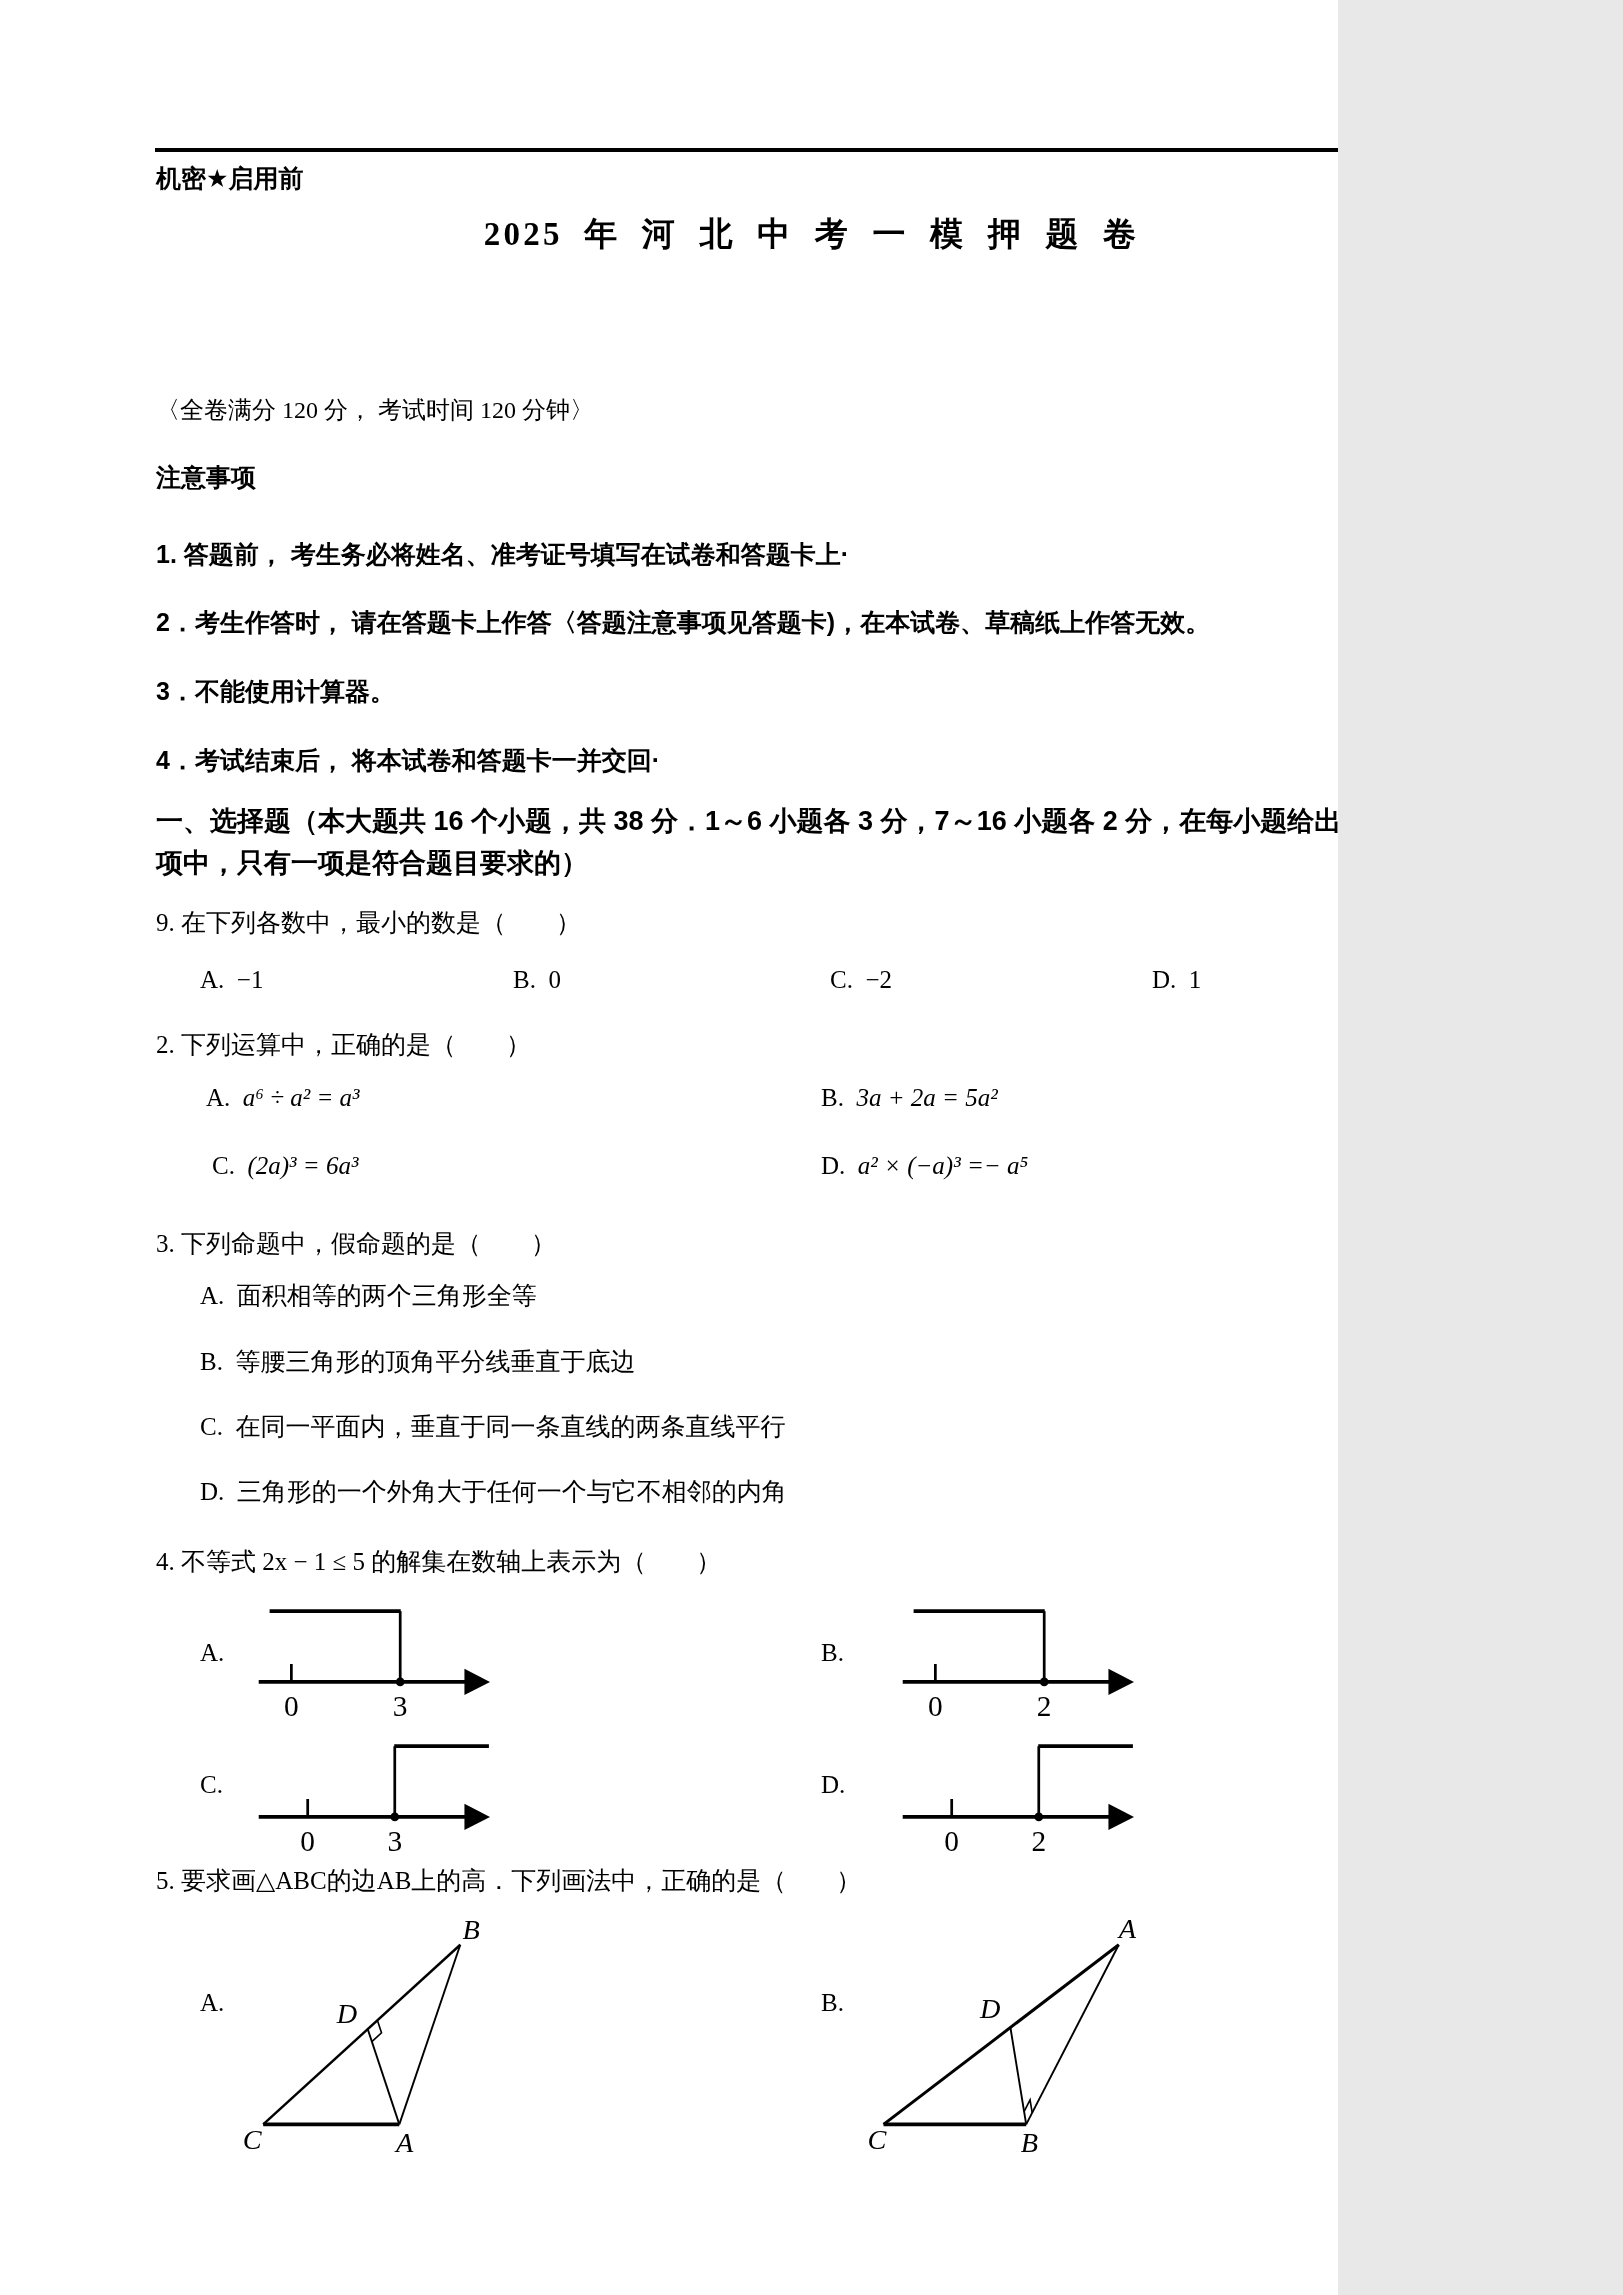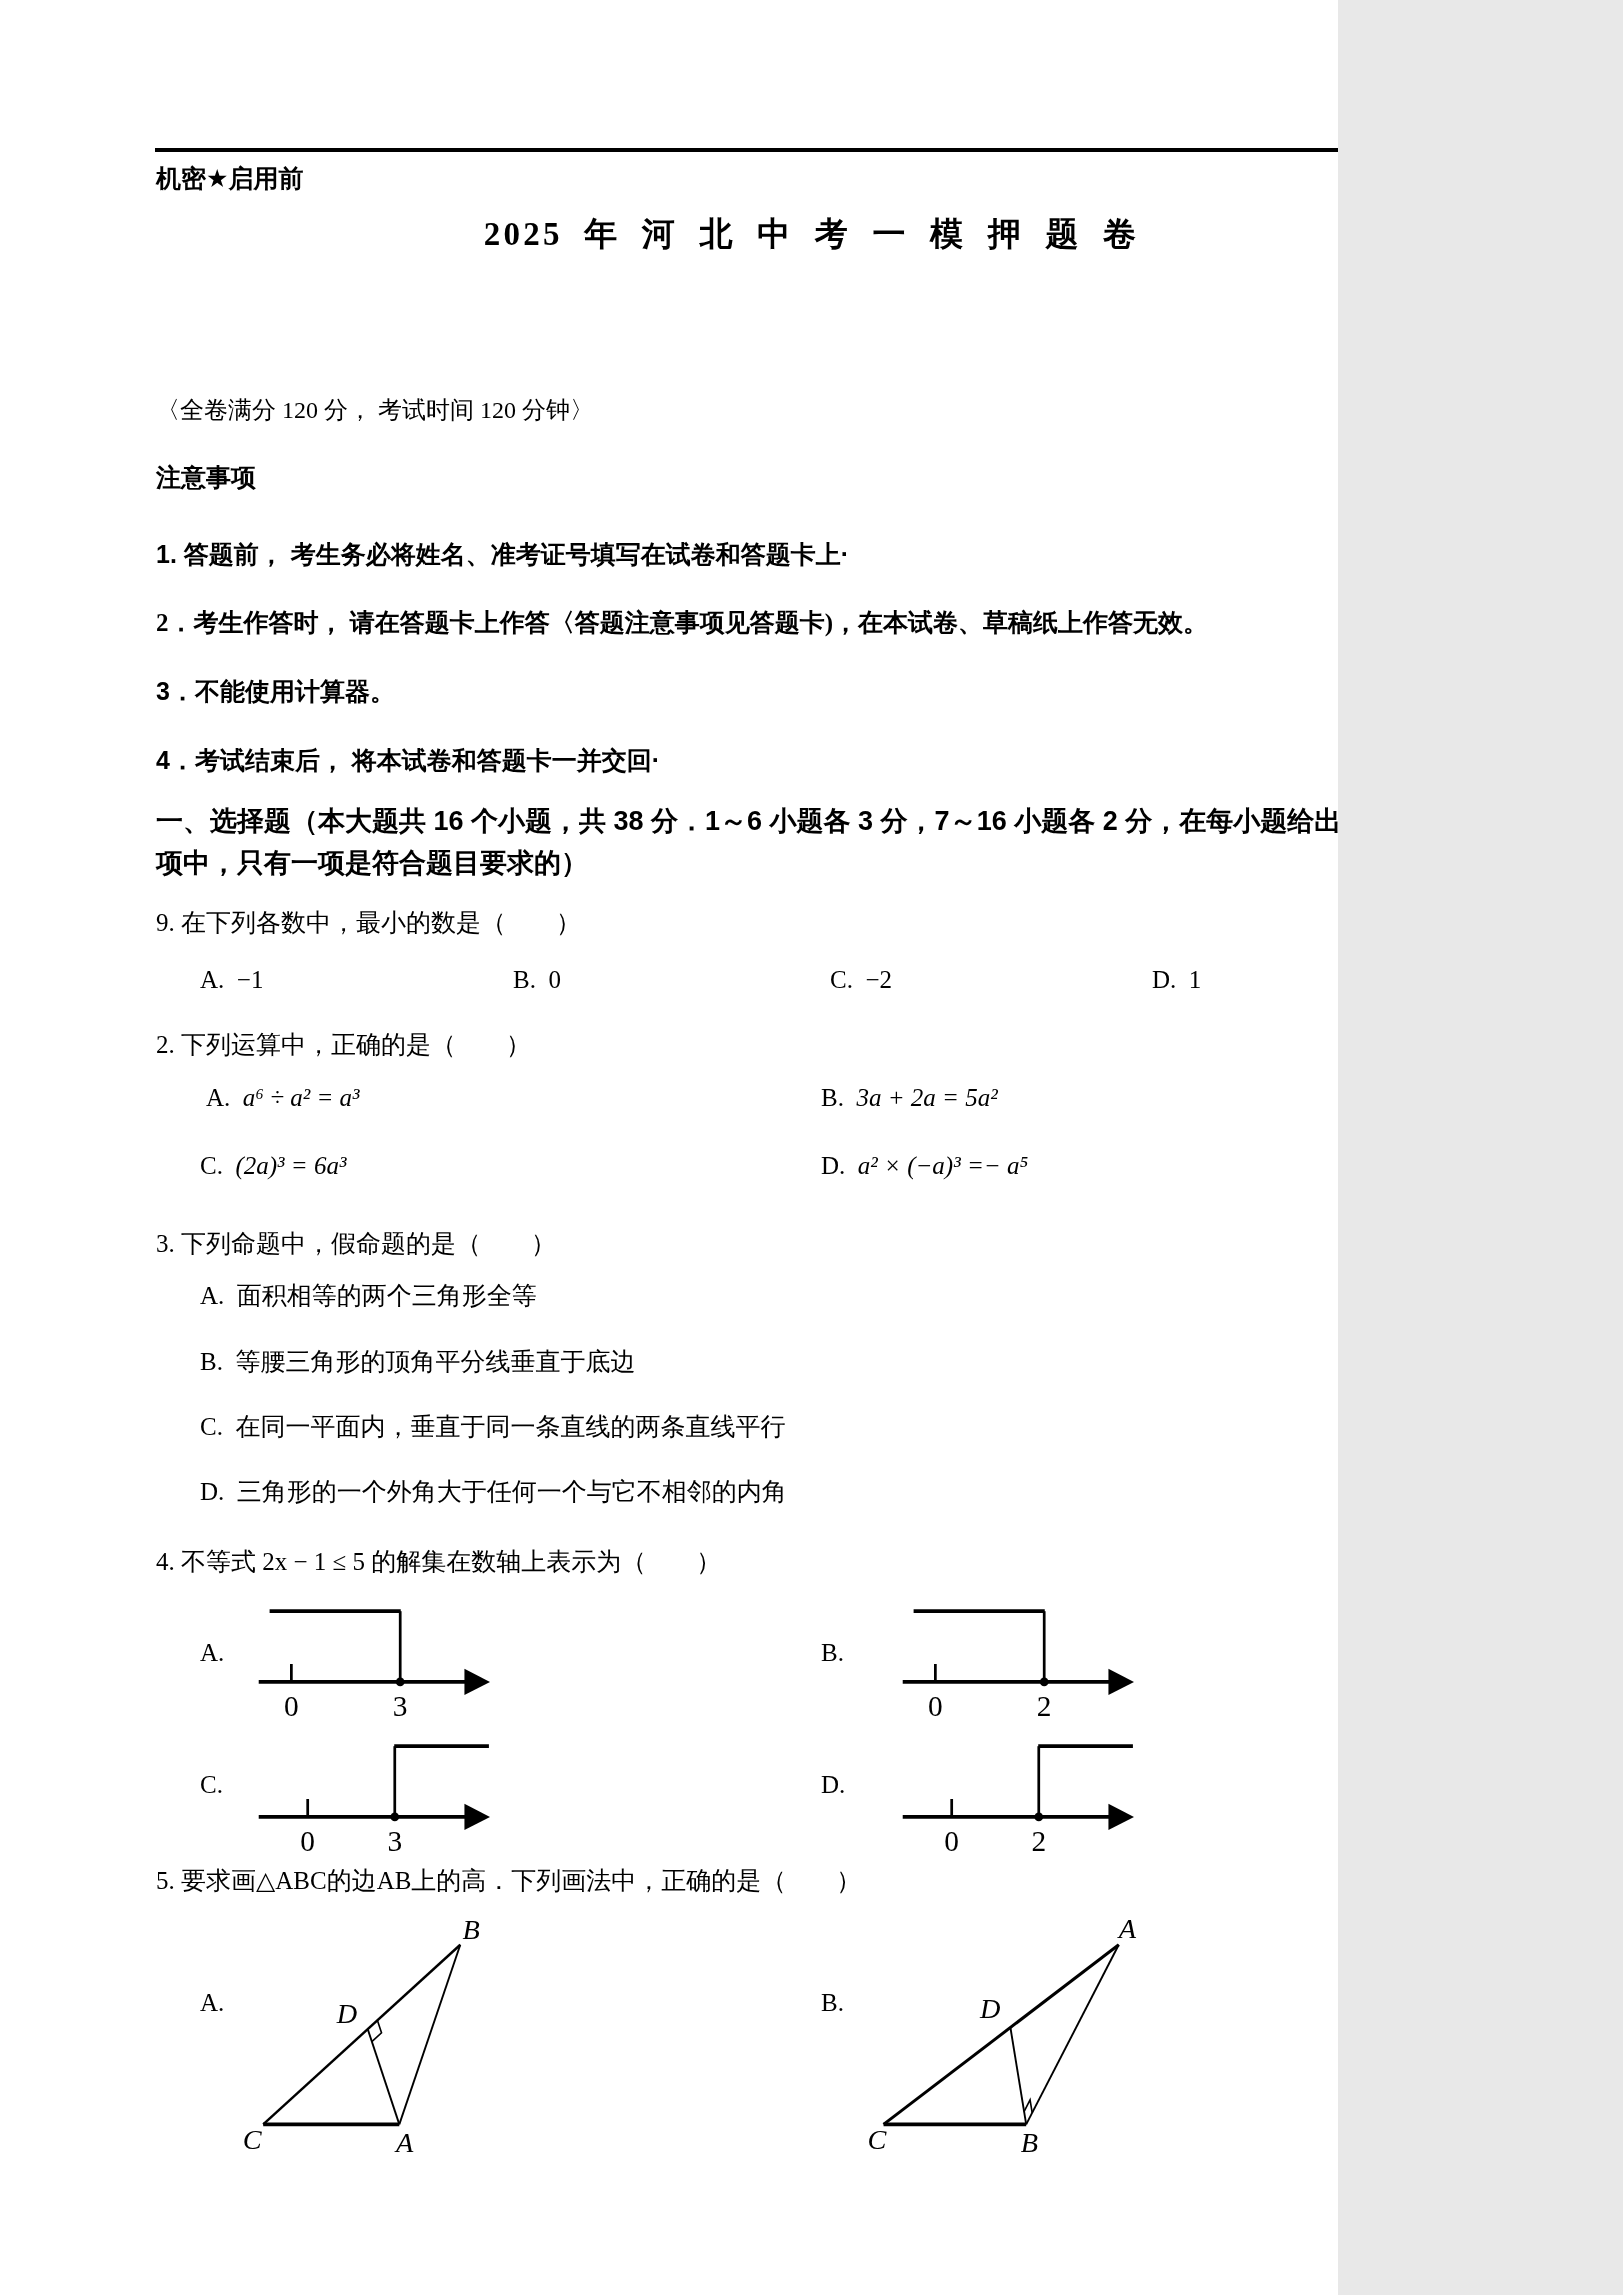--- a/index.html
+++ b/index.html
@@ -27,21 +27,21 @@
     left:156px; top:290px; width:1311px;
     text-align:center; font-size:50px; font-weight:700; letter-spacing:5.5px;
   }
   .subtitle {
     left:156px; top:394px; width:1311px;
     font-size:24px;
   }
 
   .notice-title { left:156px; top:461px; font-size:25px; font-weight:600; }
   .notice { left:156px; width:1320px; font-size:25px; font-weight:600;margin-top:24px; }
-  .n1 { top:514px; } .n2 { top:582px;font-family:Liberation Serif, serif; } .n3 { top:651px; } .n4 { top:720px; }
+  .n1 { top:514px; } .n2 { top:582px; } .n3 { top:651px; } .n4 { top:720px; }
 
   .sec-header {
     left:156px; top:800px; width:1315px;
     font-size:27px; font-weight:700; line-height:1.56;
   }
 
   .stem { left:156px; font-size:25px; }
   .q1-stem { top:906px; }
   .q2-stem { top:1028px; }
   .q3-stem { top:1227px; }
@@ -49,21 +49,21 @@
   .q5-stem { top:1864px; }
 
   .opt { font-size:25px; white-space:nowrap; }
   .opt .olabel { font-style:normal; }
   .formula { font-style:italic; }
 
   .q1a { left:200px;  top:966px; } .q1b { left:513px;  top:966px; }
   .q1c { left:830px; top:966px; } .q1d { left:1152px; top:966px; }
 
   .q2a { left:200px;  top:1084px;margin-left:6px; } .q2b { left:821px; top:1084px; }
-  .q2c { left:200px;  top:1152px; } .q2d { left:821px; top:1152px; }
+  .q2c { left:212px;  top:1152px; } .q2d { left:821px; top:1152px; }
 
   .q3a { left:200px; top:1279px; } .q3b { left:200px; top:1345px; }
   .q3c { left:200px; top:1410px; } .q3d { left:200px; top:1475px; }
 
   .dlabel { font-size:25px; }
   .q4al { left:200px;  top:1639px; } .q4bl { left:821px; top:1639px; }
   .q4cl { left:200px;  top:1771px; } .q4dl { left:821px; top:1771px; }
   .q4asvg { left:256px;  top:1581px; } .q4bsvg { left:900px; top:1581px; }
   .q4csvg { left:256px;  top:1716px; } .q4dsvg { left:900px; top:1716px; }
 

